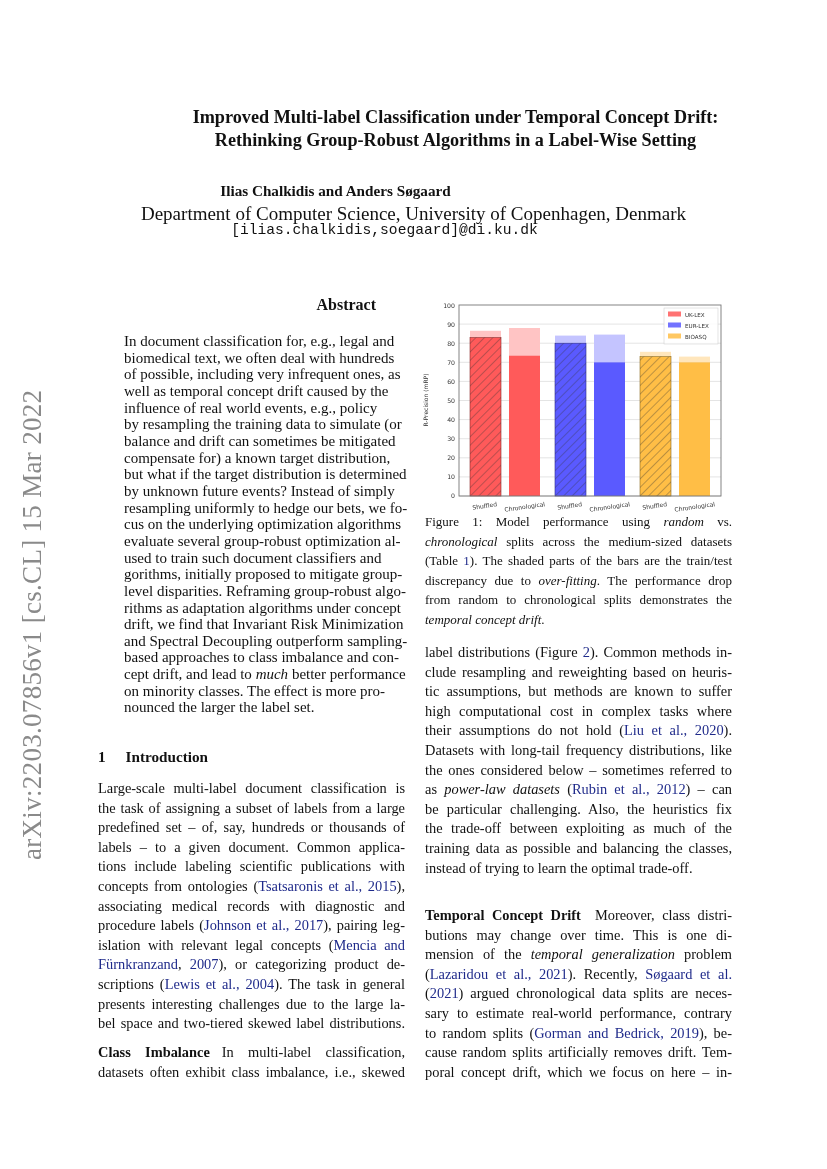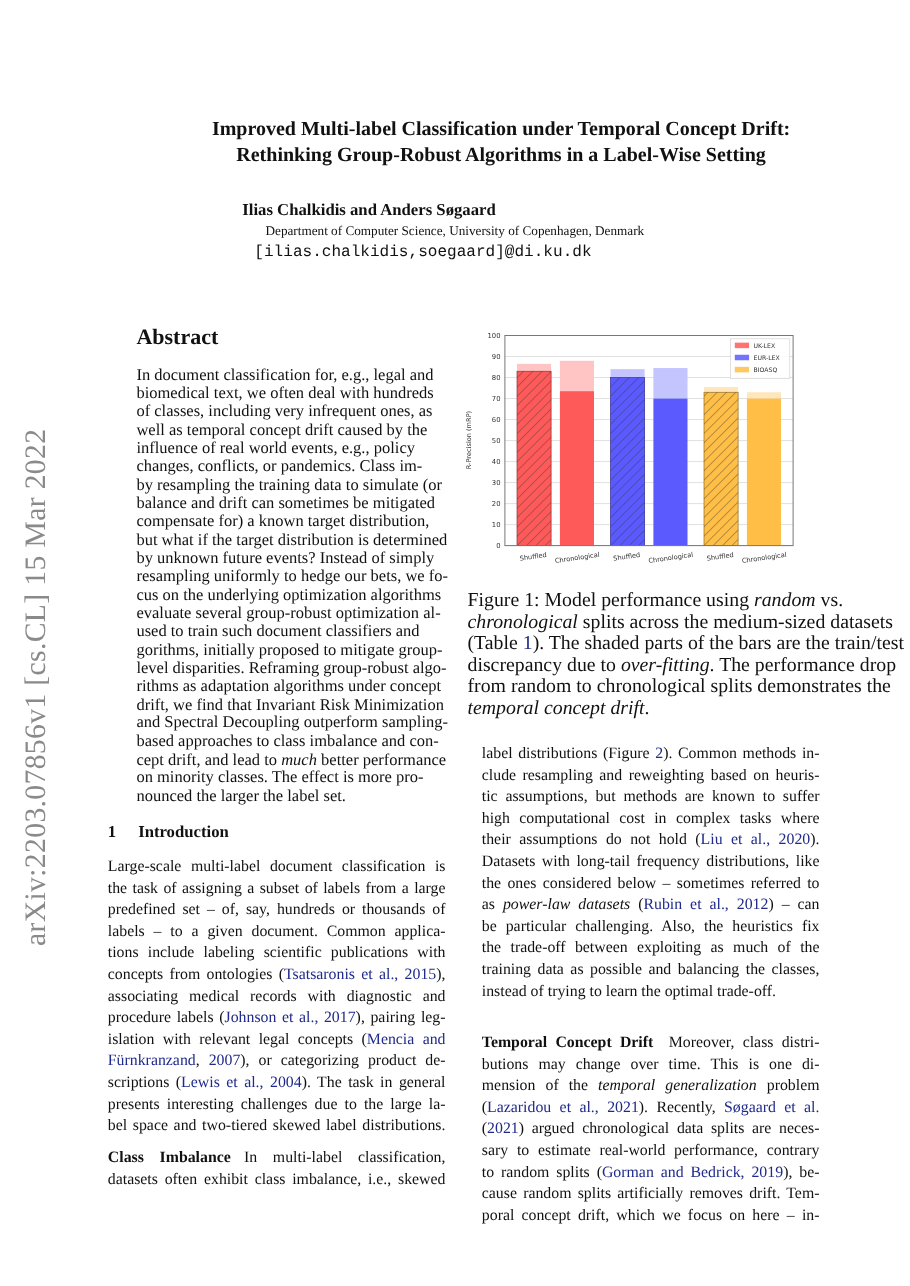--- a/index.html
+++ b/index.html
@@ -1,31 +1,31 @@
 <!DOCTYPE html>
 <html><head>
 <meta charset="utf-8">
 <style>
   html,body{margin:0;padding:0;background:#fff;}
   body{width:827px;height:1169px;position:relative;overflow:hidden;font-family:"Liberation Serif","DejaVu Serif",serif;color:#111;}
   .abs{position:absolute;}
   .title{left:0;width:827px;top:106px;text-align:center;font-weight:bold;font-size:18.2px;line-height:23px;margin-left:42px;}
   .authors{left:0;width:671px;top:182px;text-align:center;font-weight:bold;font-size:15.2px;}
-  .affil{left:0;width:827px;top:203px;text-align:center;font-size:12px;}
+  .affil{left:0;width:827px;top:203px;text-align:center;font-size:19px;}
   .email{left:0;width:769px;top:222px;text-align:center;font-size:14.6px;font-family:"Liberation Mono","DejaVu Sans Mono",monospace;}
   .arxiv{left:17px;top:860px;transform-origin:0 0;transform:rotate(-90deg);font-size:27px;color:#8a8a8a;white-space:nowrap;letter-spacing:0.3px;}
-  .abs-heading{left:124px;width:252px;top:296px;text-align:left;font-weight:bold;font-size:20px;}
+  .abs-heading{left:124px;width:252px;top:296px;text-align:right;font-weight:bold;font-size:16px;}
   .line{display:block;white-space:nowrap;}
   .abstract{left:124px;width:252px;top:333px;font-size:15px;line-height:16.65px;}
   .col{font-size:14.4px;line-height:19.6px;}
   .left-col{left:98px;width:307px;}
-  .right-col{left:438px;width:307px;margin-top:33px;}
+  .right-col{left:425px;width:307px;}
   .sec-head{font-weight:bold;font-size:15.2px;}
   .cite{color:#1f2a8a;}
-  .caption{left:425px;width:307px;top:536px;font-size:18px;line-height:19.6px;}
+  .caption{left:425px;width:307px;top:512px;font-size:13px;line-height:19.6px;}
   i{font-style:italic;}
   .jl{display:block;text-align:justify;text-align-last:justify;white-space:nowrap;}
   .jl.end{text-align-last:left;}
   svg text{font-family:"DejaVu Sans","Liberation Sans",sans-serif;}
 </style>
 </head>
 <body>
 
 <div class="abs arxiv">arXiv:2203.07856v1  [cs.CL]  15 Mar 2022</div>
 
@@ -34,24 +34,23 @@
   <span class="line">Rethinking Group-Robust Algorithms in a Label-Wise Setting</span>
 </div>
 <div class="abs authors">Ilias Chalkidis and Anders Søgaard</div>
 <div class="abs affil">Department of Computer Science, University of Copenhagen, Denmark</div>
 <div class="abs email">[ilias.chalkidis,soegaard]@di.ku.dk</div>
 
 <div class="abs abs-heading">Abstract</div>
 <div class="abs abstract">
   <span class="jl">In document classification for, e.g., legal and</span>
   <span class="jl">biomedical text, we often deal with hundreds</span>
-  <span class="jl">of classes, including very infrequent ones, as</span>
+  <span class="jl">of possible, including very infrequent ones, as</span>
   <span class="jl">well as temporal concept drift caused by the</span>
   <span class="jl">influence of real world events, e.g., policy</span>
-  <span class="jl">changes, conflicts, or pandemics.  Class im-</span>
   <span class="jl">by resampling the training data to simulate (or</span>
   <span class="jl">balance and drift can sometimes be mitigated</span>
   <span class="jl">compensate for) a known target distribution,</span>
   <span class="jl">but what if the target distribution is determined</span>
   <span class="jl">by unknown future events? Instead of simply</span>
   <span class="jl">resampling uniformly to hedge our bets, we fo-</span>
   <span class="jl">cus on the underlying optimization algorithms</span>
   <span class="jl">evaluate several group-robust optimization al-</span>
   <span class="jl">used to train such document classifiers and</span>
   <span class="jl">gorithms, initially proposed to mitigate group-</span>

